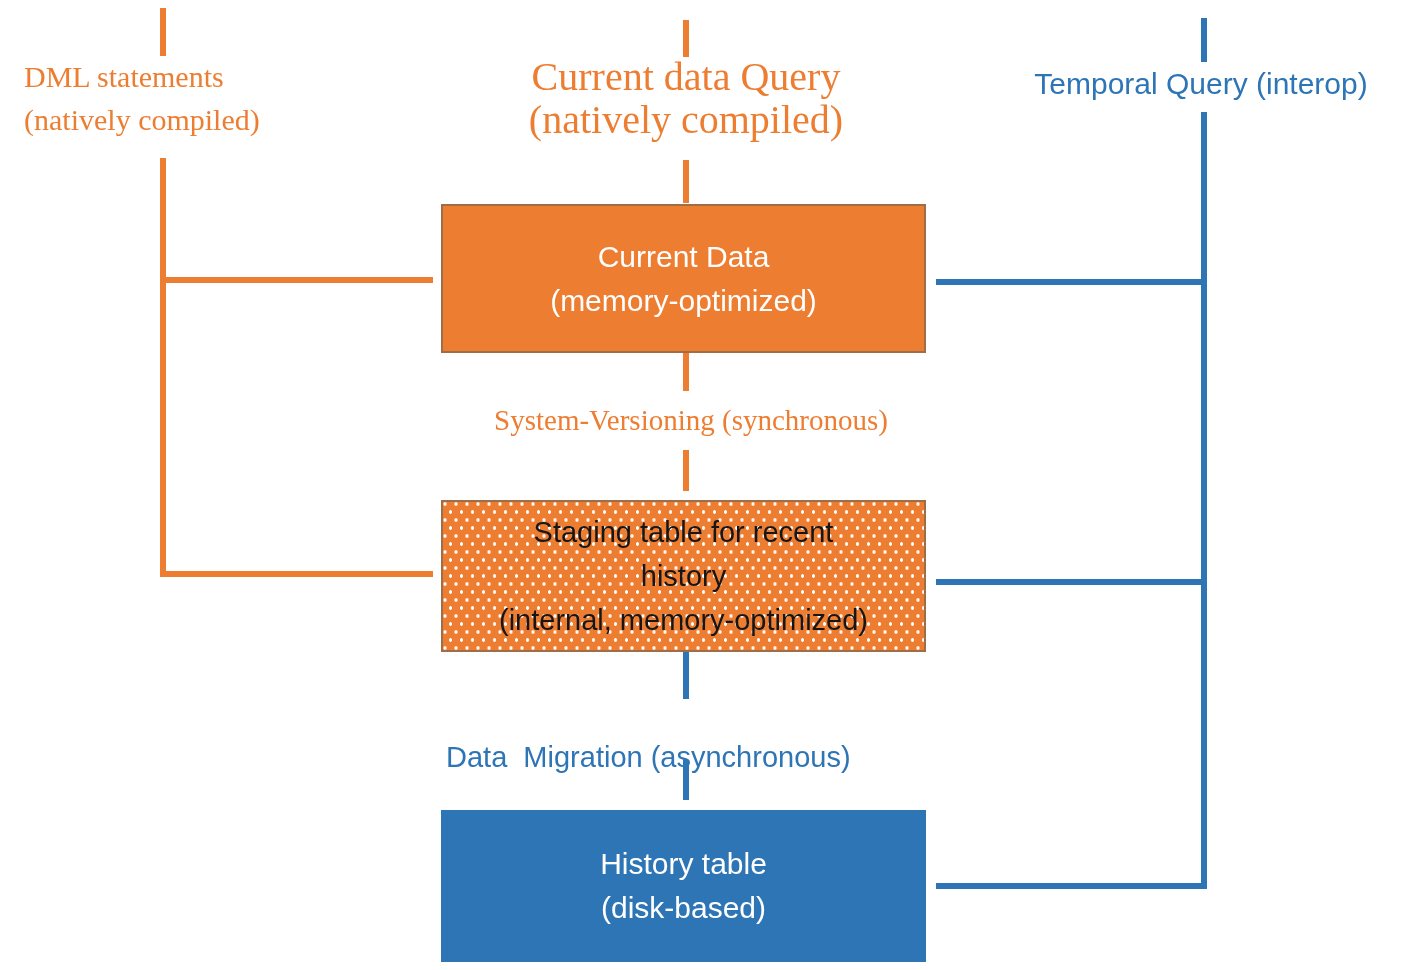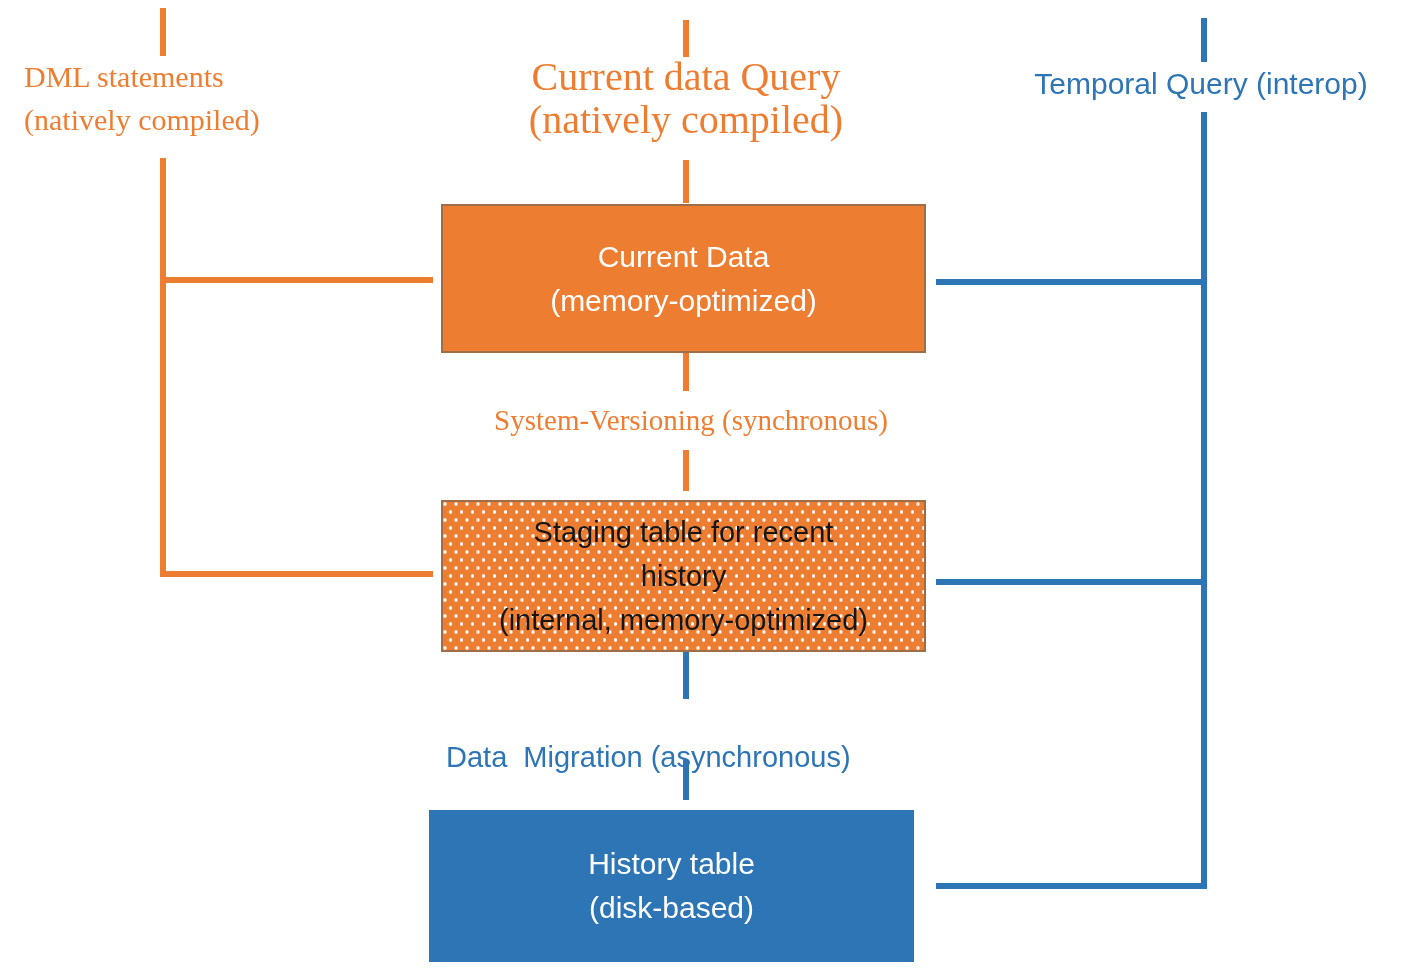--- a/index.html
+++ b/index.html
@@ -25,21 +25,21 @@
     left:441px; top:500px; width:485px; height:152px;
     background-color:#ED7D31; border:2px solid #A06E46;
     color:#161616; font-size:29px; line-height:44px;
     background-image:
       radial-gradient(circle, rgba(255,255,255,.95) 1.5px, rgba(255,255,255,0) 2px),
       radial-gradient(circle, rgba(255,255,255,.95) 1.5px, rgba(255,255,255,0) 2px);
     background-size:11px 16px;
     background-position:2px 2px, 7.5px 10px;
   }
   .box-history {
-    left:429px; top:810px; width:485px; height:152px;
+    left:441px; top:810px; width:485px; height:152px;
     background:#2E75B6; color:#ffffff; font-size:30px; line-height:44px;
   }
 
   
   .lbl { position:absolute; white-space:pre-wrap; z-index:3; }
   .lbl-orange { color:#ED7D31;font-family:Liberation Serif, serif; }
   .lbl-blue   { color:#2E75B6; }
 
   .lbl-dml              { left:24px;  top:55px;  font-size:30px; line-height:43px; }
   .lbl-current-query    { left:436px; top:55px;  width:500px; text-align:center; font-size:40px; line-height:43px; }

